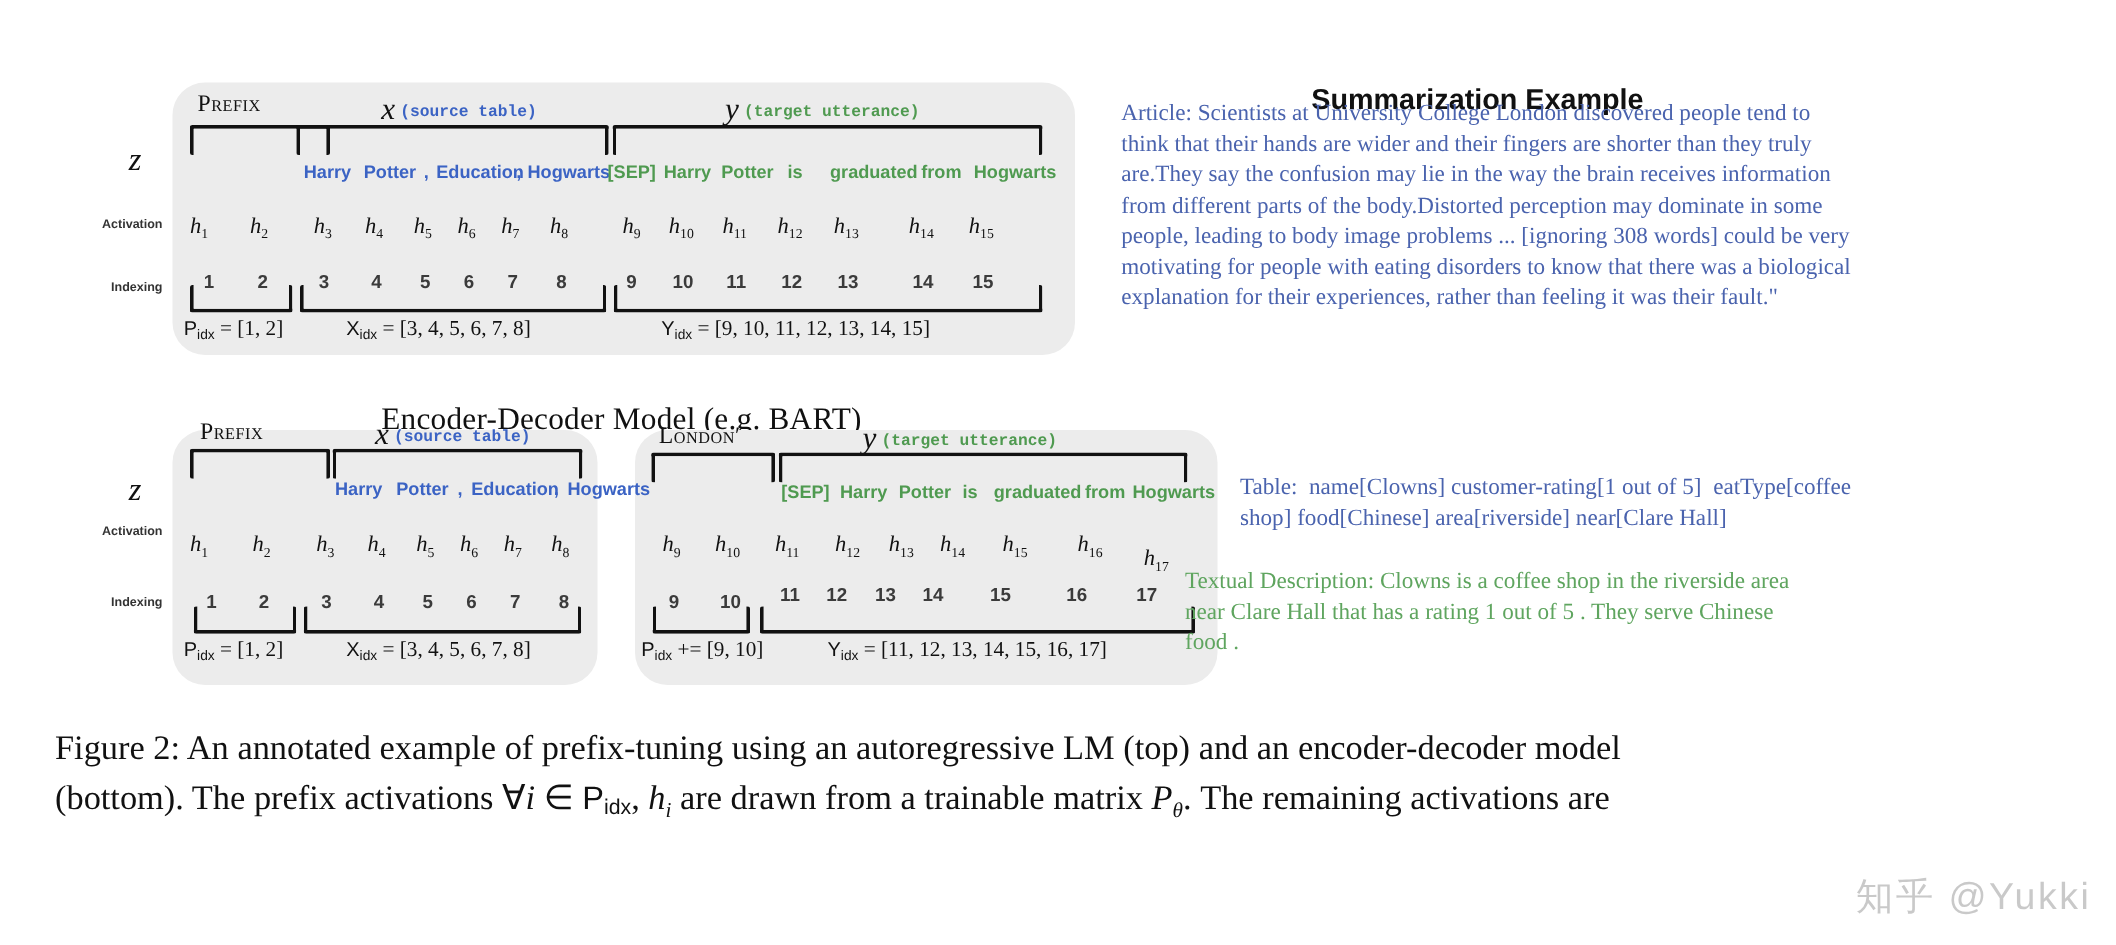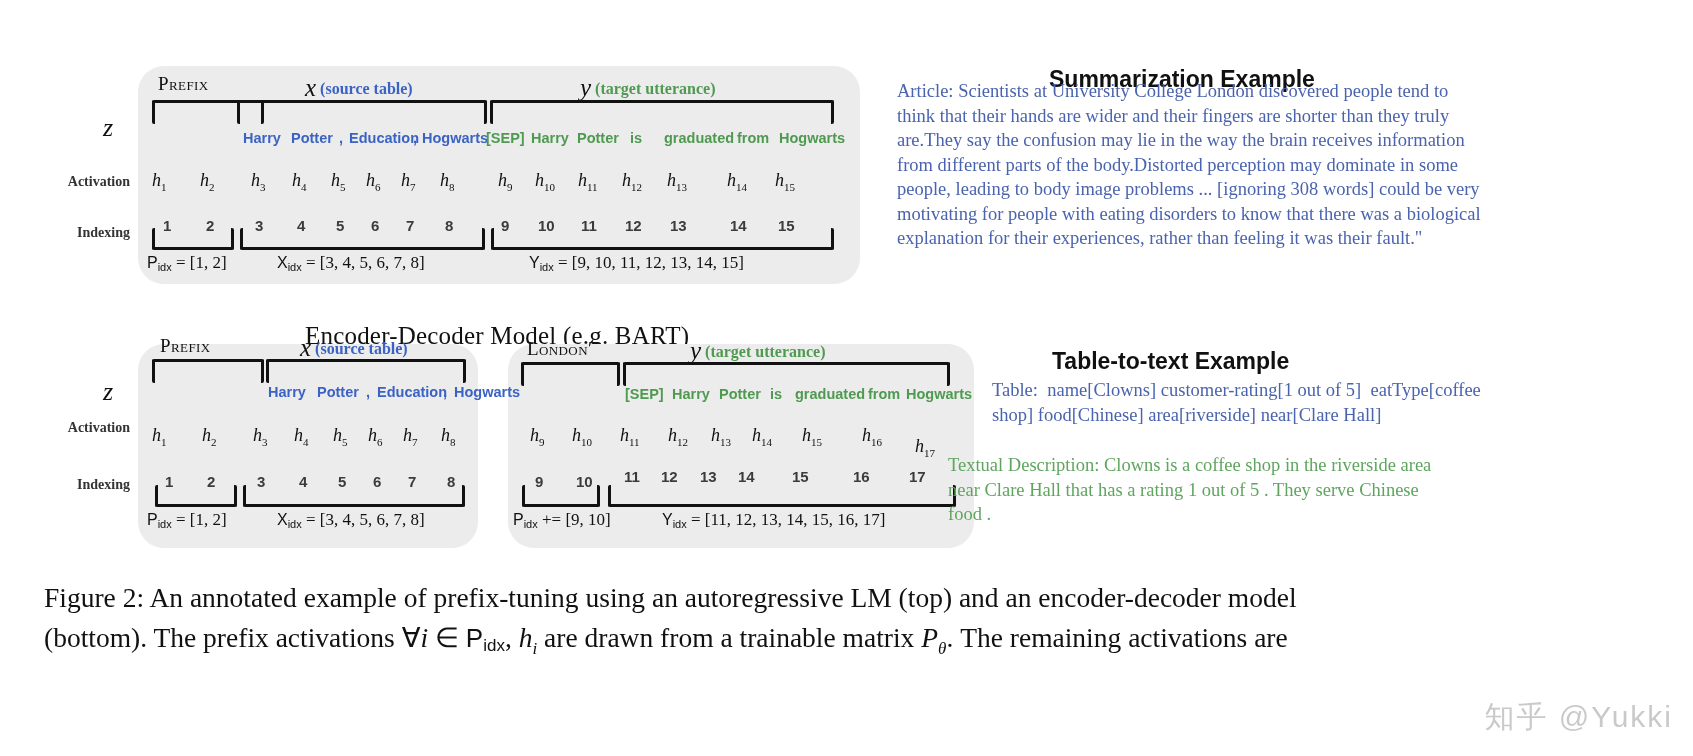--- a/index.html
+++ b/index.html
@@ -28,23 +28,23 @@
   .sec-title{
     position:absolute;
     font-family:"Liberation Sans", sans-serif;
     font-weight:bold;
     font-size:23px;
     color:#111;
     white-space:nowrap;
   }
   .rowlabel{
     position:absolute;
-    font-family:Liberation Serif, serif;
-    font-weight:bold;
-    font-size:14px;
+    font-family:Liberation Sans, sans-serif;
+    font-weight:bold;
+    font-size:10px;
     color:#333;
     white-space:nowrap;
     text-align:right;
   }
   .zlabel{
     position:absolute;
     font-family:"Liberation Serif", serif;
     font-style:italic;
     font-size:26px;
     color:#111;
@@ -61,23 +61,23 @@
   .var-x, .var-y{
     position:absolute;
     font-family:"Liberation Serif", serif;
     font-style:italic;
     font-size:25px;
     color:#111;
     white-space:nowrap;
   }
   .var-sub{
     font-style:normal;
-    font-family:Liberation Serif, serif;
-    font-weight:bold;
-    font-size:16px;
+    font-family:Liberation Mono, monospace;
+    font-weight:bold;
+    font-size:13px;
     vertical-align:2px;
     margin-left:4px;
   }
   .blue{color:#3b63c4;}
   .green{color:#4f9a50;}
 
   .tok{
     position:absolute;
     font-family:"Liberation Sans", sans-serif;
     font-weight:bold;
@@ -352,21 +352,20 @@
 
   <div class="sec-title" style="left:1049px;top:47px;margin-top:19px;">Summarization Example</div>
   <div class="ex-par blue" style="left:897px;top:79px;width:590px;">Article: Scientists at University College London discovered people tend to
 think that their hands are wider and their fingers are shorter than they truly
 are.They say the confusion may lie in the way the brain receives information
 from different parts of the body.Distorted perception may dominate in some
 people, leading to body image problems ... [ignoring 308 words] could be very
 motivating for people with eating disorders to know that there was a biological
 explanation for their experiences, rather than feeling it was their fault."</div>
 
-  <div class="sec-title" style="left:1052px;top:348px;">Table-to-text Example</div>
   <div class="ex-par blue" style="left:992px;top:378px;width:520px;">Table:  name[Clowns] customer-rating[1 out of 5]  eatType[coffee
 shop] food[Chinese] area[riverside] near[Clare Hall]</div>
   <div class="ex-par green" style="left:948px;top:453px;width:520px;">Textual Description: Clowns is a coffee shop in the riverside area
 near Clare Hall that has a rating 1 out of 5 . They serve Chinese
 food .</div>
 
   <div class="caption">
     <span>Figure 2:  An annotated example of prefix-tuning using an autoregressive LM (top) and an encoder-decoder model</span><br>
     <span>(bottom). The prefix activations ∀</span><i>i</i><span> ∈ </span><span class="sf">P</span><span class="sfsub">idx</span><span>, </span><i>h</i><sub><i>i</i></sub><span> are drawn from a trainable matrix </span><i>P</i><sub><i>θ</i></sub><span>. The remaining activations are</span><br>
   </div>

